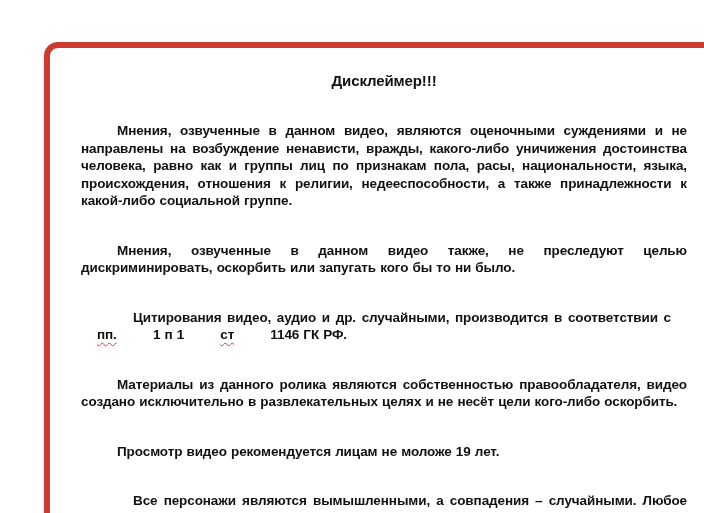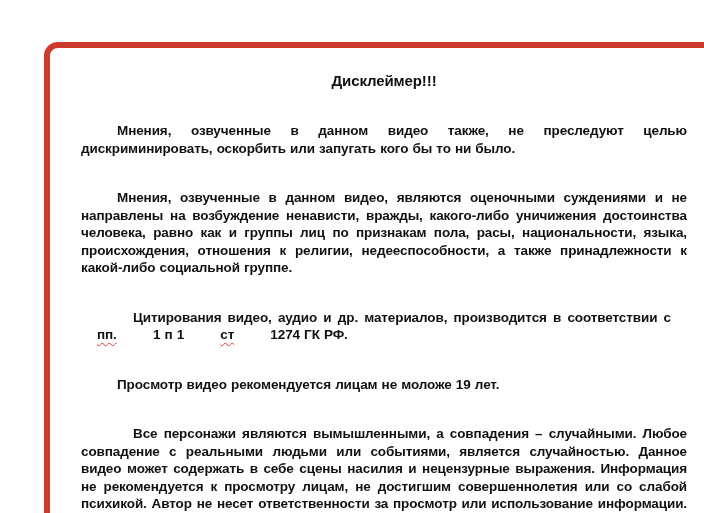--- a/index.html
+++ b/index.html
@@ -66,27 +66,28 @@
   }
 </style>
 </head>
 <body>
 
 <div class="page">
   <div class="frame">
 
     <div class="title">Дисклеймер!!!</div>
 
+    <p class="para">Мнения, озвученные в данном видео, являются оценочными суждениями и не направлены на возбуждение ненависти, вражды, какого-либо уничижения достоинства человека, равно как и группы лиц по признакам пола, расы, национальности, языка, происхождения, отношения к религии, недееспособности, а также принадлежности к какой-либо социальной группе.</p>
+
     <p class="para">Мнения, озвученные в данном видео также, не преследуют целью дискриминировать, оскорбить или запугать кого бы то ни было.</p>
 
-    <p class="para">Мнения, озвученные в данном видео, являются оценочными суждениями и не направлены на возбуждение ненависти, вражды, какого-либо уничижения достоинства человека, равно как и группы лиц по признакам пола, расы, национальности, языка, происхождения, отношения к религии, недееспособности, а также принадлежности к какой-либо социальной группе.</p>
+
+    <p class="para"><span>Цитирования видео, аудио и др. случайными, производится в соответствии с </span><span class="misspelled">пп.</span><span> 1 п 1 </span><span class="misspelled">ст</span><span> 1146 ГК РФ.</span></p>
 
 
-    <p class="para"><span>Цитирования видео, аудио и др. материалов, производится в соответствии с </span><span class="misspelled">пп.</span><span> 1 п 1 </span><span class="misspelled">ст</span><span> 1274 ГК РФ.</span></p>
-
-
+    <p class="para">Материалы из данного ролика являются собственностью правообладателя, видео создано исключительно в развлекательных целях и не несёт цели кого-либо оскорбить.</p>
 
     <p class="para">Просмотр видео рекомендуется лицам не моложе 19 лет.</p>
 
     <p class="para"><span>Все персонажи являются вымышленными, а совпадения – случайными. Любое совпадение с реальными людьми или событиями, является случайностью. Данное видео может содержать в себе сцены насилия и нецензурные выражения. Информация не рекомендуется к просмотру лицам, не достигшим совершеннолетия или со слабой психикой. Автор не несет ответственности за просмотр или использование информации. Все трюки выполнены профессионалами, не пытайтесь это повторить. Все персонажи вымышленные и действия происходят в параллельной вселенной, не воспринимайте все всерьез.</span><span class="caret"></span></p>
 
   </div>
 </div>
 
 </body></html>

